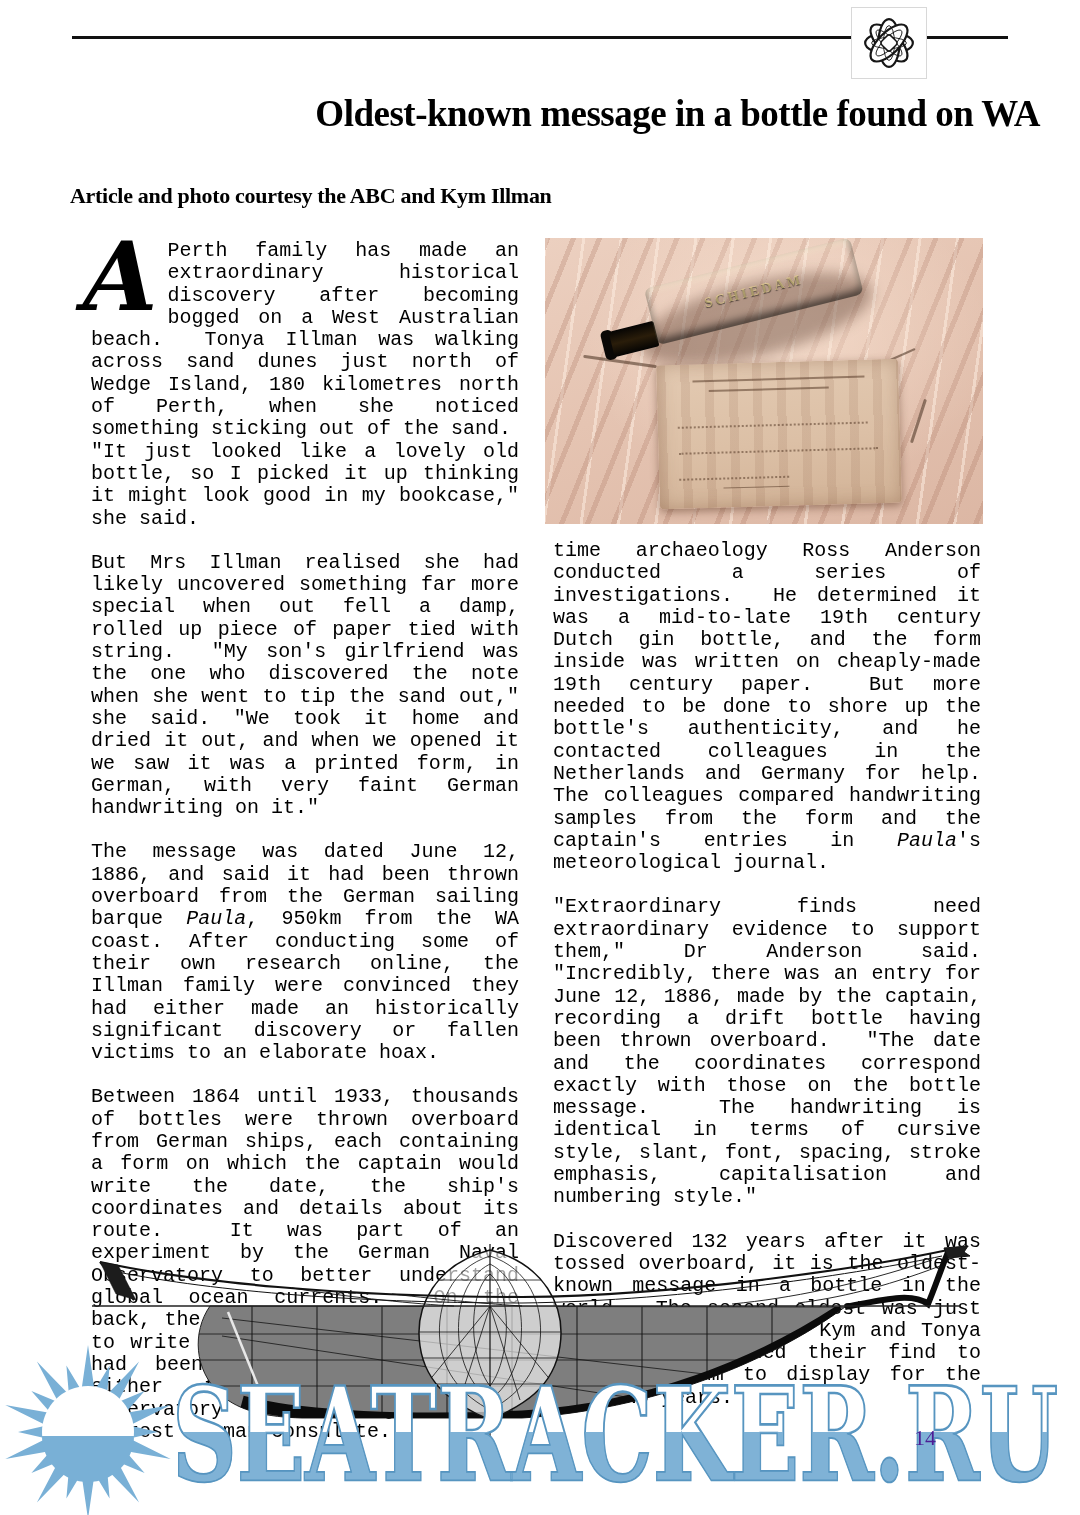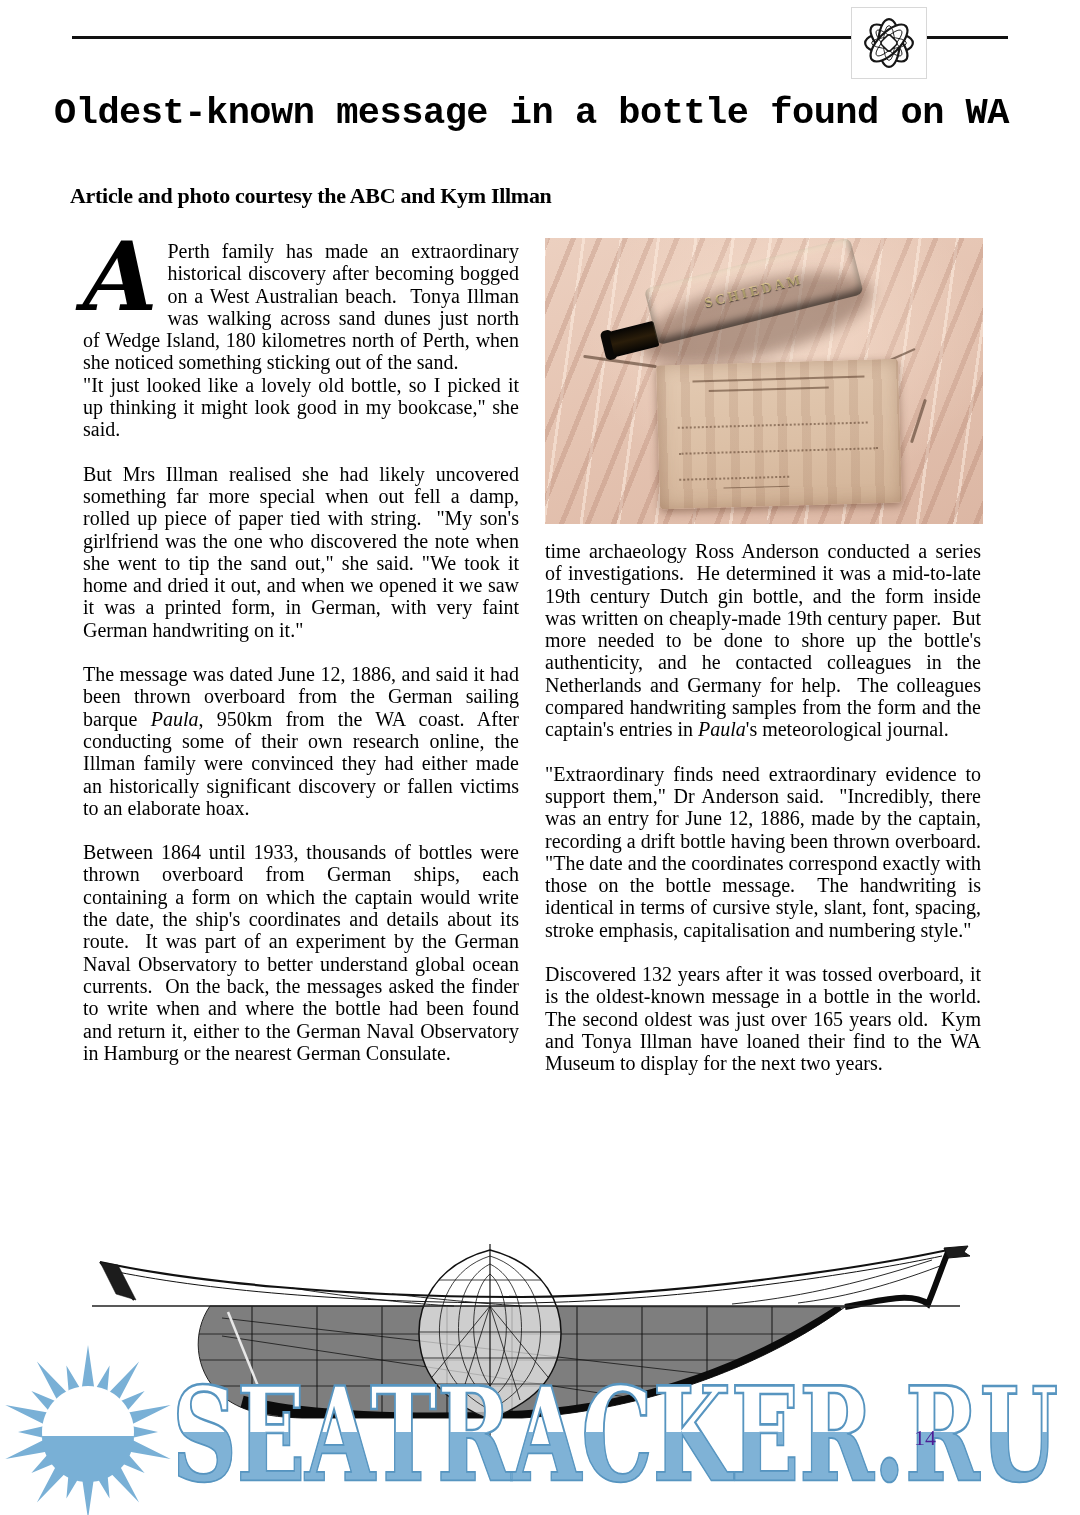--- a/index.html
+++ b/index.html
@@ -4,28 +4,28 @@
 <style>
   html,body{margin:0;padding:0;background:#ffffff;}
   body{width:1080px;height:1515px;position:relative;overflow:hidden;
        font-family:"Liberation Serif",serif;color:#000;}
 
   
   .top-rule{position:absolute;left:72px;top:36px;width:936px;height:3px;background:#111;}
   .knot-box{position:absolute;left:851px;top:7px;width:74px;height:70px;background:#fff;
             border:1px solid #d8d8d8;z-index:2;display:flex;align-items:center;justify-content:center;}
 
-  .title{position:absolute;left:54px;top:92px;width:1000px;text-align:left;
-         font-size:37px;font-weight:bold;line-height:1.17;letter-spacing:-0.5px;font-family:Liberation Mono, monospace;}
+  .title{position:absolute;left:40px;top:92px;width:1000px;text-align:right;
+         font-size:37px;font-weight:bold;line-height:1.17;letter-spacing:-0.5px;}
   .byline{position:absolute;left:70px;top:183px;width:700px;
           font-size:22px;font-weight:bold;letter-spacing:-0.3px;}
 
   
   .col{position:absolute;font-size:20px;line-height:22.3px;text-align:justify;}
-  .col p{margin:0 0 22px 0;white-space:pre-wrap;}
+  .col p{margin:0 0 22px 8px;white-space:pre-wrap;font-family:Liberation Mono, monospace;}
   .col-left{left:83px;top:240px;width:436px;}
   .col-right{left:545px;top:540px;width:436px;}
   .dropcap{float:left;font-family:"DejaVu Serif",serif;font-style:italic;font-weight:bold;
            font-size:96px;line-height:66px;height:68px;margin:4px 10px 0 0;}
 
   
   .photo{position:absolute;left:545px;top:238px;width:438px;height:286px;overflow:hidden;
          background:
            radial-gradient(ellipse at 55% 35%, rgba(255,236,220,.55), rgba(0,0,0,0) 60%),
            repeating-linear-gradient(112deg, rgba(172,120,100,.28) 0 5px, rgba(0,0,0,0) 5px 24px),

